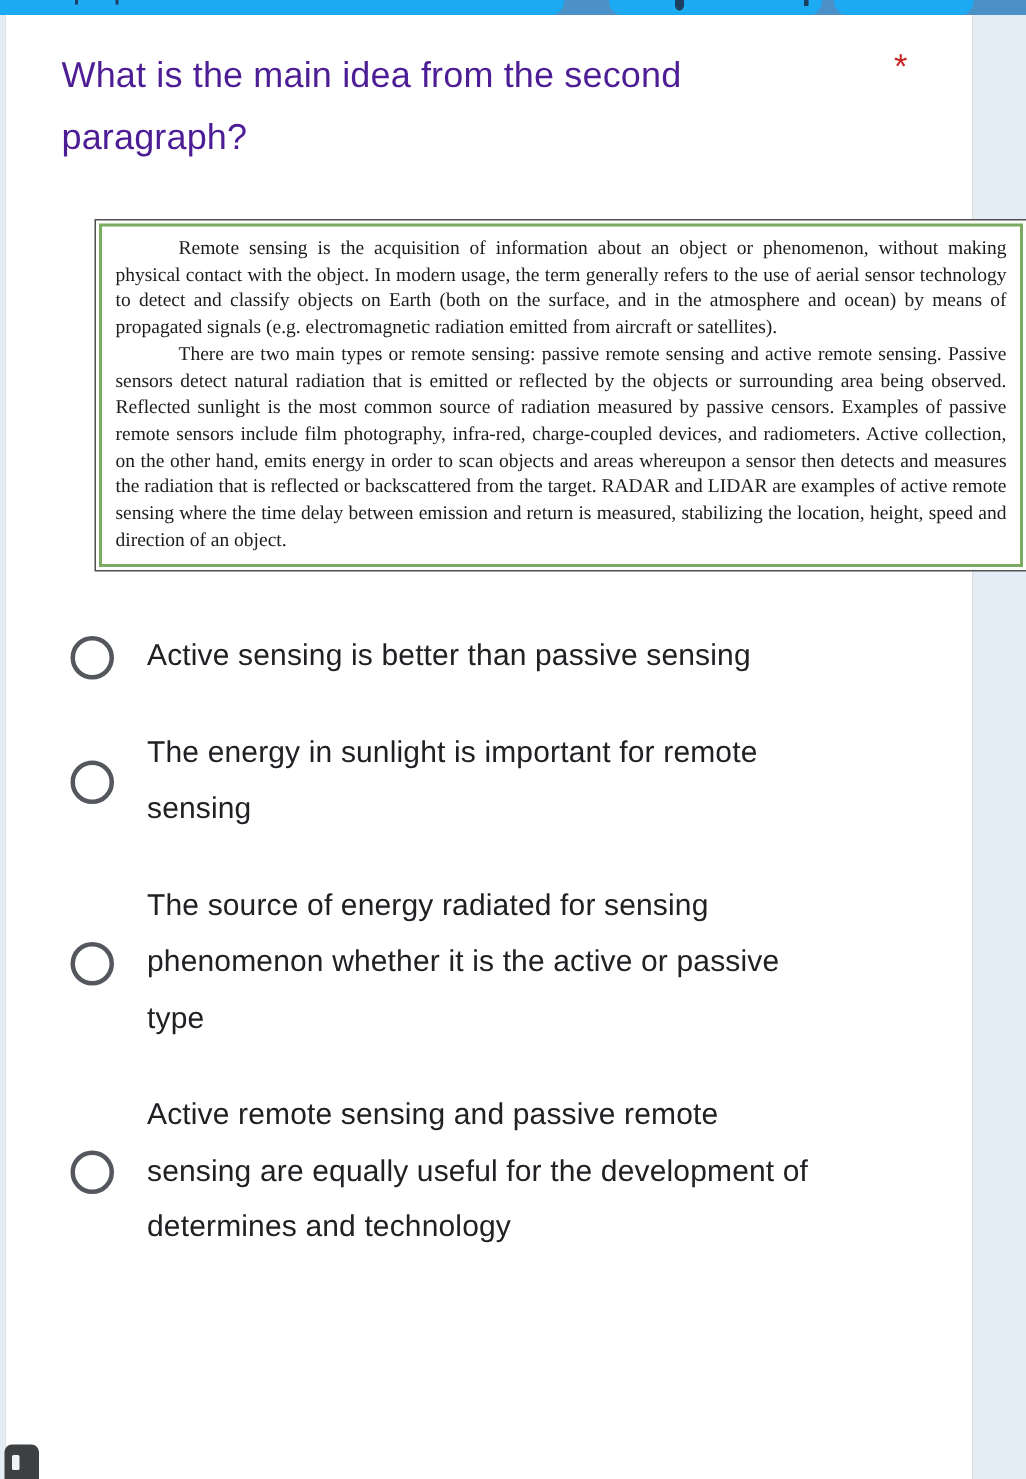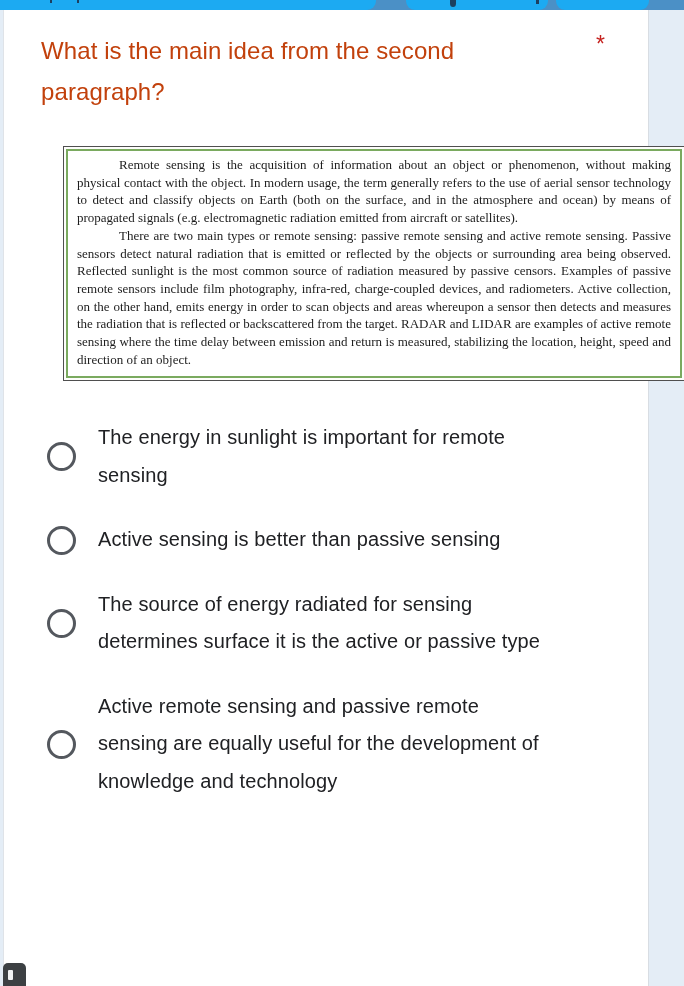--- a/index.html
+++ b/index.html
@@ -44,21 +44,21 @@
   }
   
   .title-row {
     position: relative;
     width: 600px;
   }
   .question-title {
     width: 530px;
     font-size: 24px;
     line-height: 41px;
-    color: #c2410c;
+    color: #4c1d95;
     font-weight: 400;
     letter-spacing: 0.1px;
   }
   .required-asterisk {
     position: absolute;
     left: 555px; top: 1px;
     color: #c5221f;
     font-size: 23px;
     line-height: 26px;
   }
@@ -154,37 +154,37 @@
     <div class="passage-inner">
       <p>Remote sensing is the acquisition of information about an object or phenomenon, without making physical contact with the object. In modern usage, the term generally refers to the use of aerial sensor technology to detect and classify objects on Earth (both on the surface, and in the atmosphere and ocean) by means of propagated signals (e.g. electromagnetic radiation emitted from aircraft or satellites).</p>
       <p>There are two main types or remote sensing: passive remote sensing and active remote sensing. Passive sensors detect natural radiation that is emitted or reflected by the objects or surrounding area being observed. Reflected sunlight is the most common source of radiation measured by passive censors. Examples of passive remote sensors include film photography, infra-red, charge-coupled devices, and radiometers. Active collection, on the other hand, emits energy in order to scan objects and areas whereupon a sensor then detects and measures the radiation that is reflected or backscattered from the target. RADAR and LIDAR are examples of active remote sensing where the time delay between emission and return is measured, stabilizing the location, height, speed and direction of an object.</p>
     </div>
   </div>
 
   <div class="options">
 
     <div class="option-row">
       <div class="radio-circle"></div>
-      <div class="option-label">The energy in sunlight is important for remote sensing</div>
+      <div class="option-label">Active sensing is better than passive sensing</div>
     </div>
 
     <div class="option-row">
       <div class="radio-circle"></div>
-      <div class="option-label">Active sensing is better than passive sensing</div>
+      <div class="option-label">The energy in sunlight is important for remote sensing</div>
     </div>
 
 
     <div class="option-row">
       <div class="radio-circle"></div>
-      <div class="option-label">The source of energy radiated for sensing determines surface it is the active or passive type</div>
+      <div class="option-label">The source of energy radiated for sensing phenomenon whether it is the active or passive type</div>
     </div>
 
     <div class="option-row">
       <div class="radio-circle"></div>
-      <div class="option-label">Active remote sensing and passive remote sensing are equally useful for the development of knowledge and technology</div>
+      <div class="option-label">Active remote sensing and passive remote sensing are equally useful for the development of determines and technology</div>
     </div>
 
   </div>
 </div>
 
 <div class="bottom-handle">
   <div class="handle-mark"></div>
 </div>
 
 </body></html>

